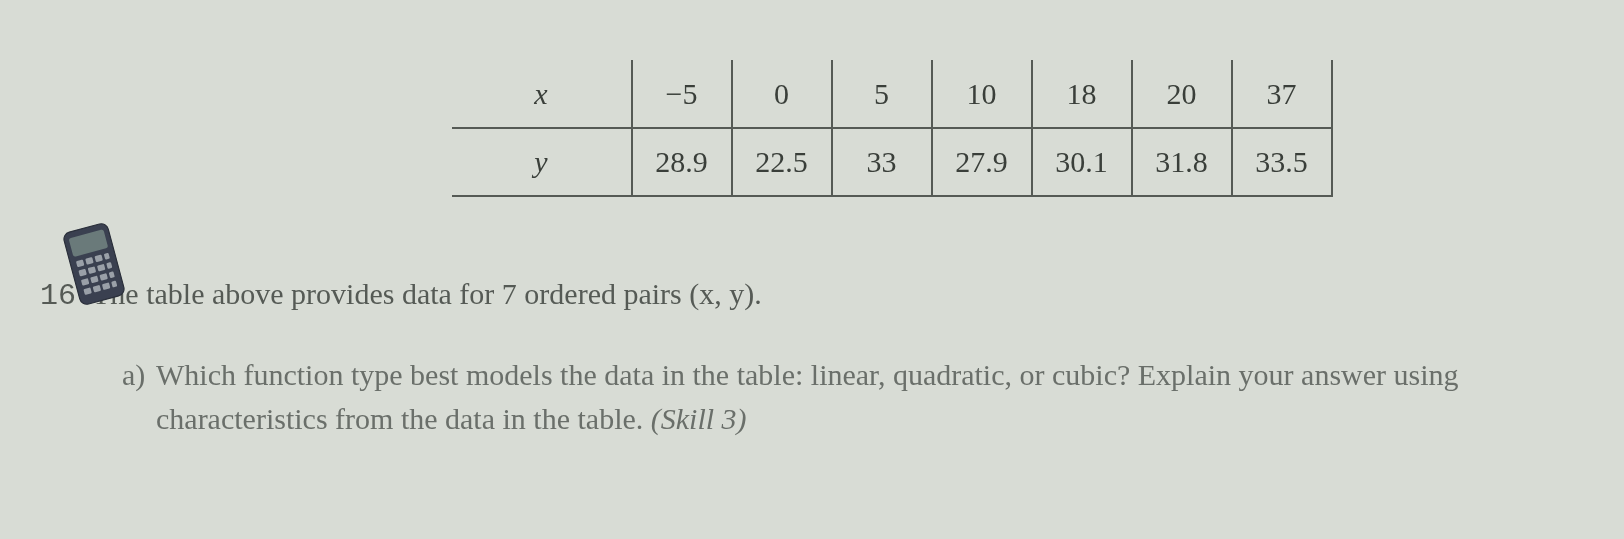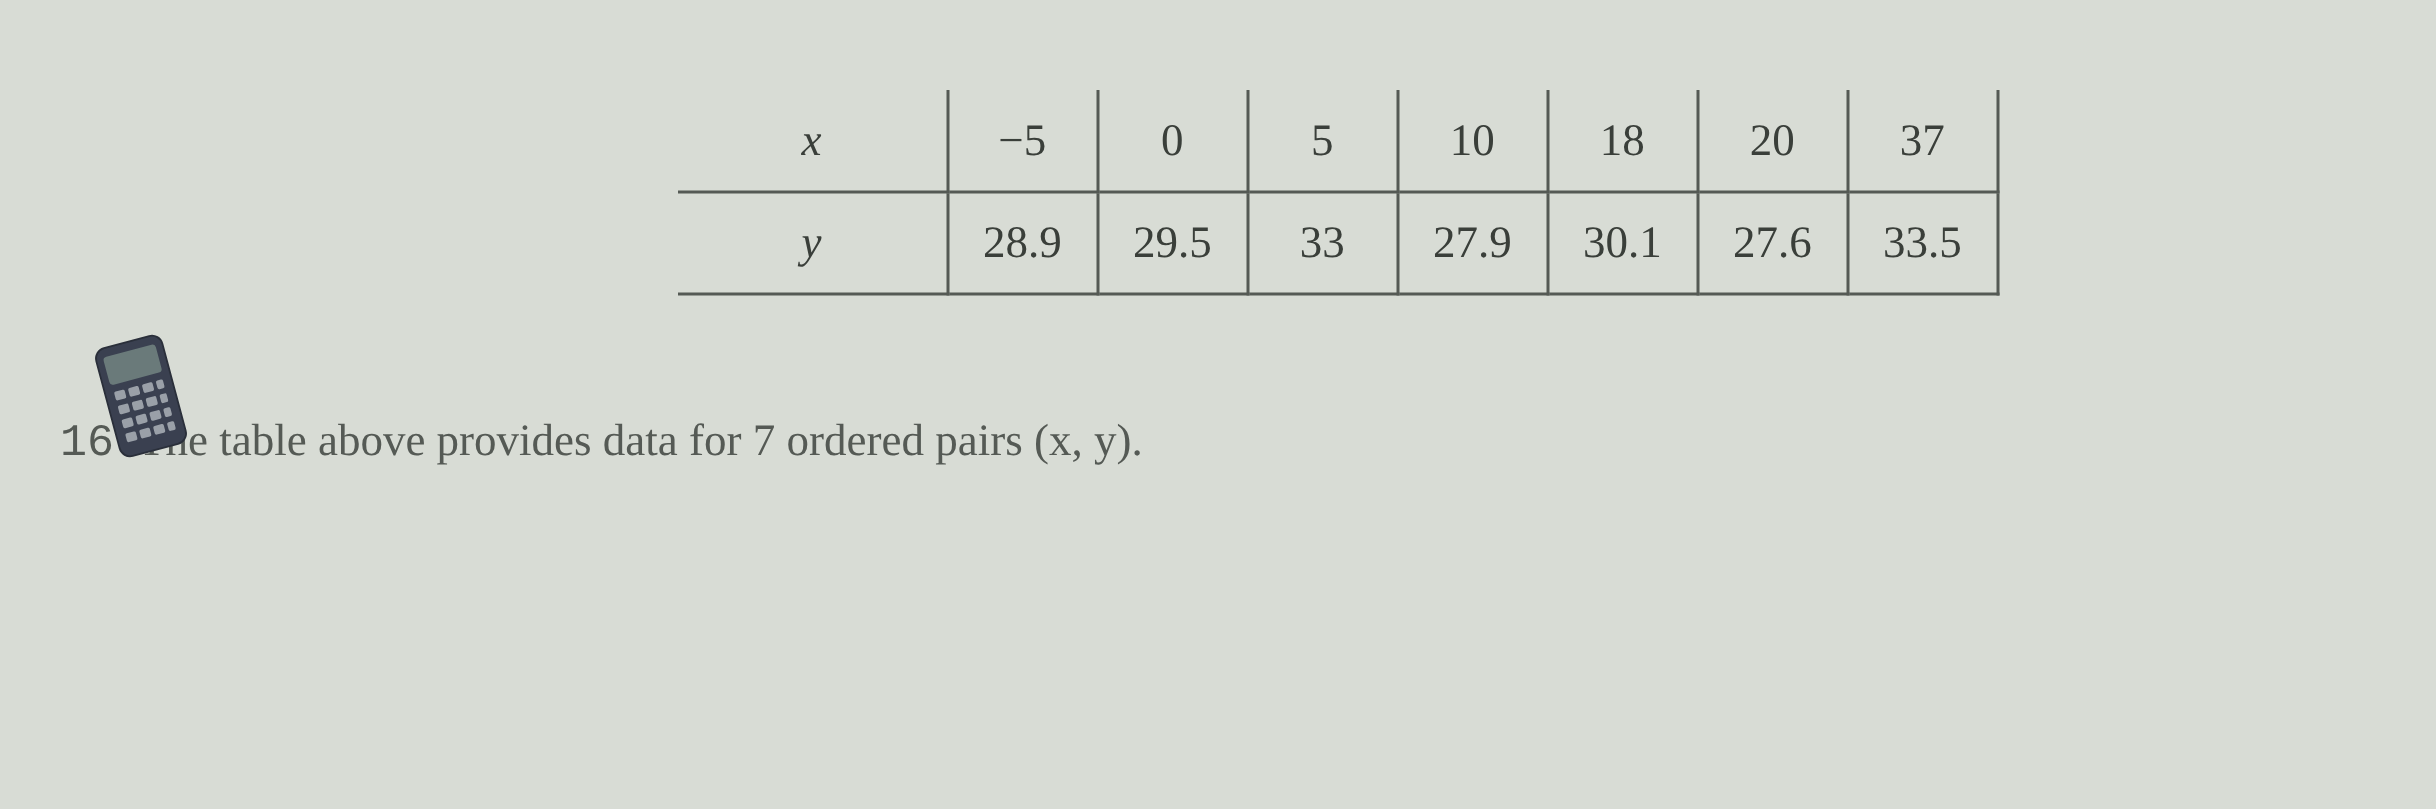--- a/index.html
+++ b/index.html
@@ -135,31 +135,34 @@
         <td class="val">0</td>
         <td class="val">5</td>
         <td class="val">10</td>
         <td class="val">18</td>
         <td class="val">20</td>
         <td class="val">37</td>
       </tr>
       <tr>
         <td>y</td>
         <td class="val">28.9</td>
-        <td class="val">29.5</td>
+        <td class="val">22.5</td>
         <td class="val">33</td>
         <td class="val">27.9</td>
         <td class="val">30.1</td>
-        <td class="val">27.6</td>
+        <td class="val">31.8</td>
         <td class="val">33.5</td>
       </tr>
     </tbody>
       </table>
   </div>
 
   <div class="question-block">
     <div class="question-stem">
       <span class="num">16.</span><span>The table above provides data for 7 ordered pairs (</span><span class="pair">x, y</span><span>).</span>
     </div>
 
+    <div class="part">
+      <span class="label">a)</span><span class="body"><span>Which function type best models the data in the table: linear, quadratic, or cubic?  Explain your answer using characteristics from the data in the table. </span><span class="skill">(Skill 3)</span></span>
+    </div>
   </div>
 
 </div>
 
 </body></html>

